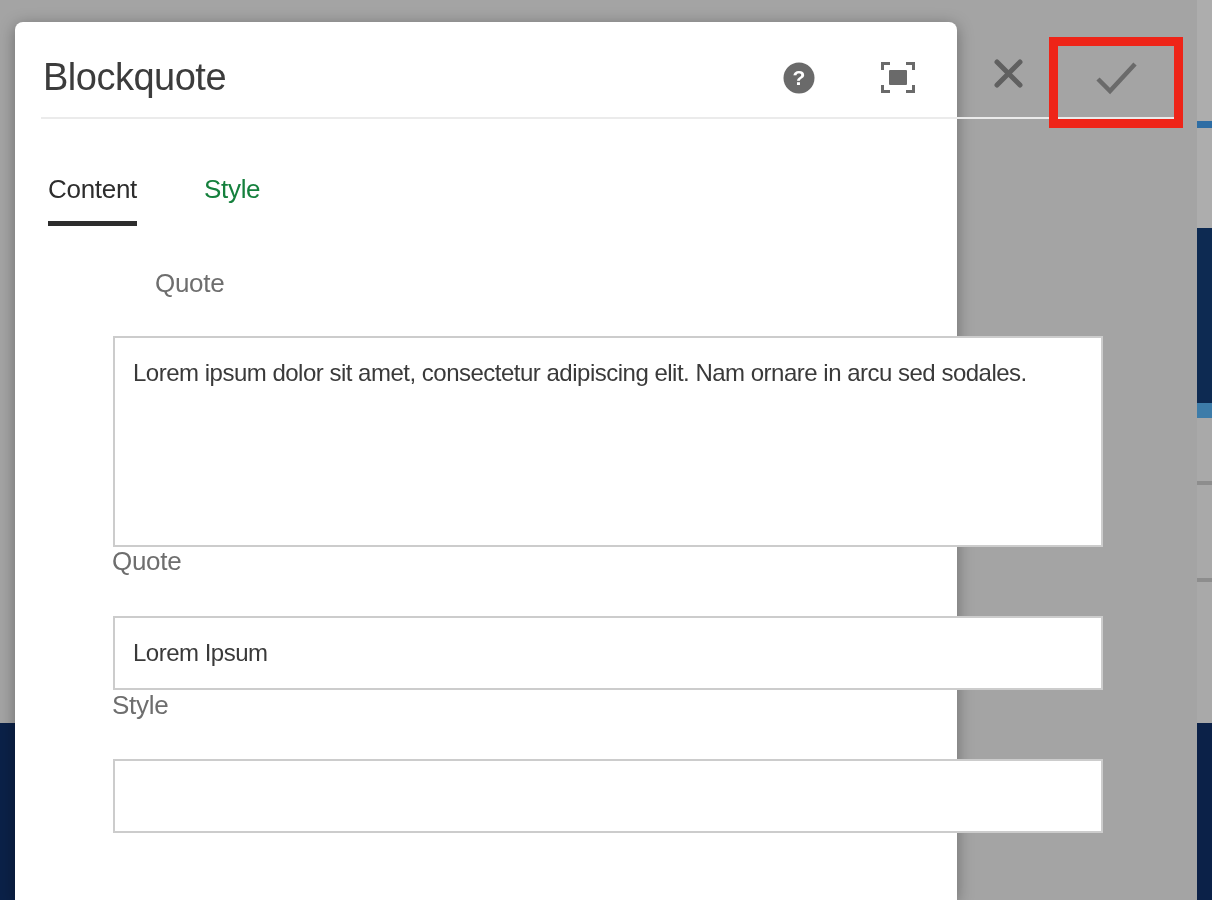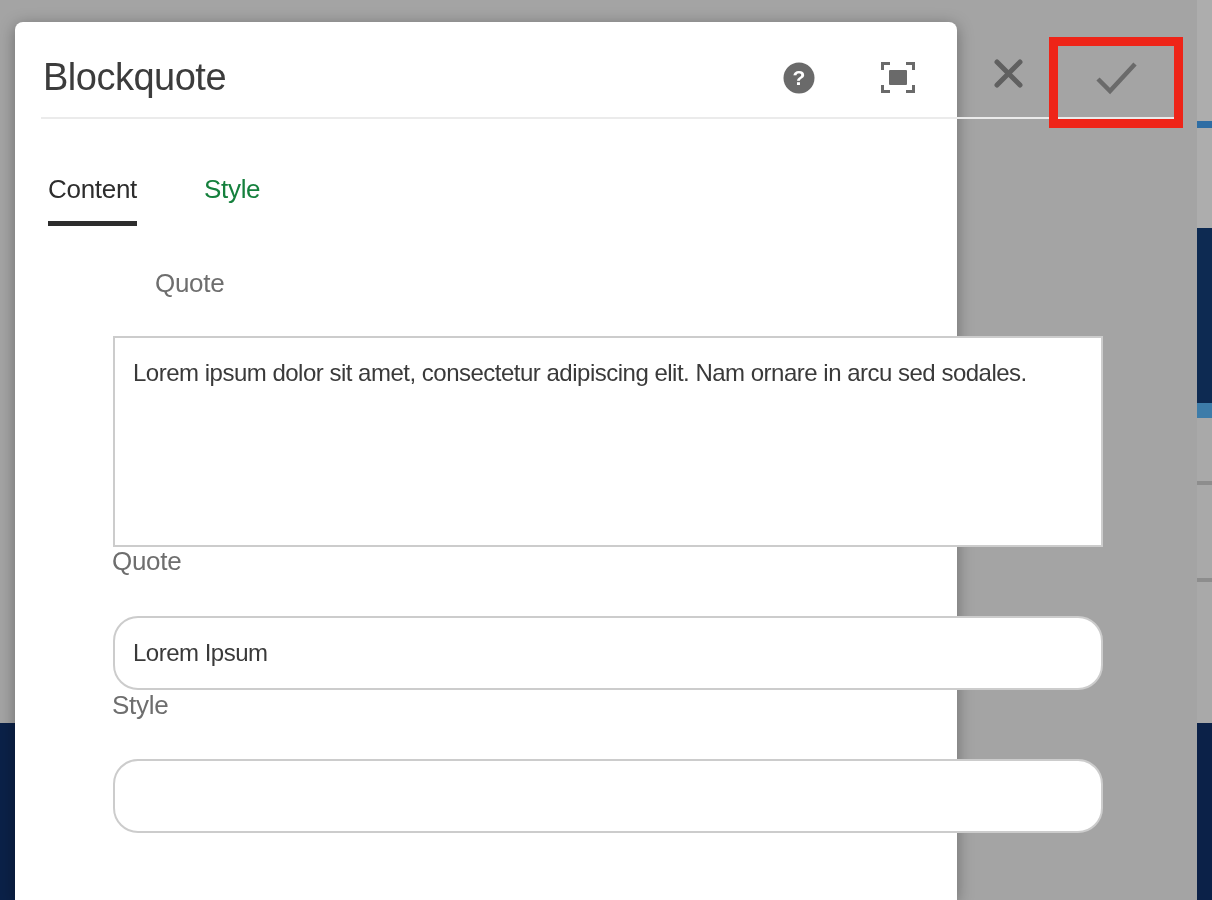--- a/index.html
+++ b/index.html
@@ -62,21 +62,21 @@
   .txt { 
     border: 2px solid #cccccc; background: #ffffff; color: #3a3a3a;
     font-family: "Liberation Sans", sans-serif;
     font-size: 24px; letter-spacing: -0.5px; outline: none; margin-top: 28px;
   }
   .quote-area {
     position: absolute; left: 98px; top: 286px; width: 990px; height: 211px;
     padding: 19px 18px; resize: none; line-height: 1.35; overflow: hidden;
   }
   .author-input, .source-input {
-    position: absolute; left: 98px; width: 990px; height: 74px; padding: 12px 18px; border-radius: 25px;
+    position: absolute; left: 98px; width: 990px; height: 74px; padding: 12px 18px;
   }
   .author-input { top: 566px; }
   .source-input { top: 709px; }
 
   
   .annotation-rect {
     position: absolute; left: 1049px; top: 37px; width: 134px; height: 91px;
     border: 9px solid #ee2418; z-index: 50; pointer-events: none;
   }
 </style>

